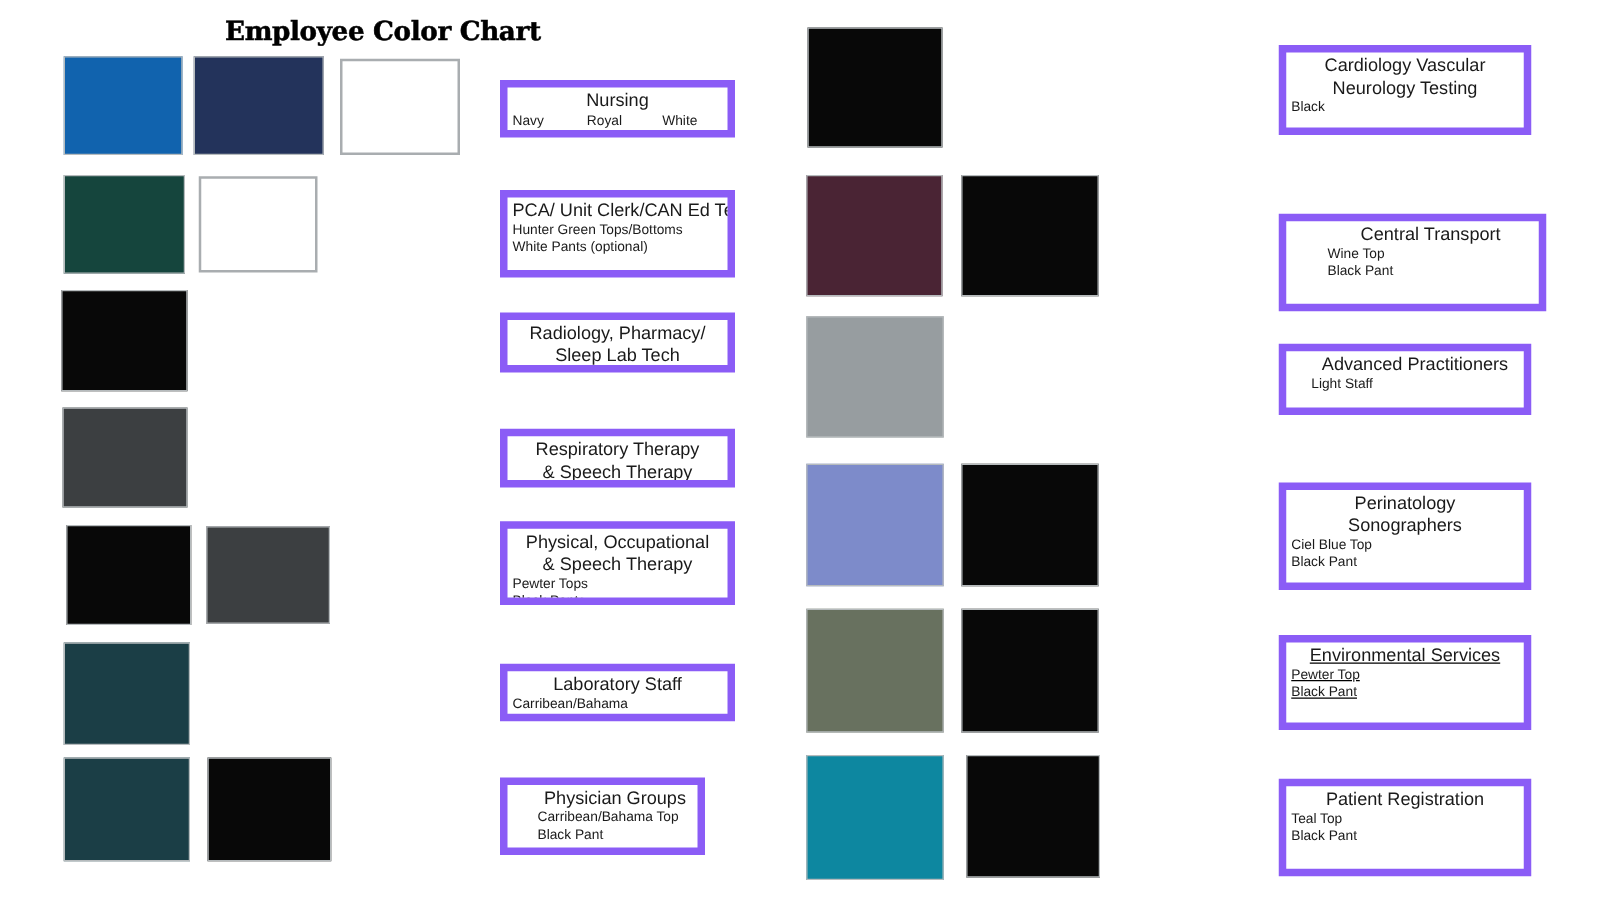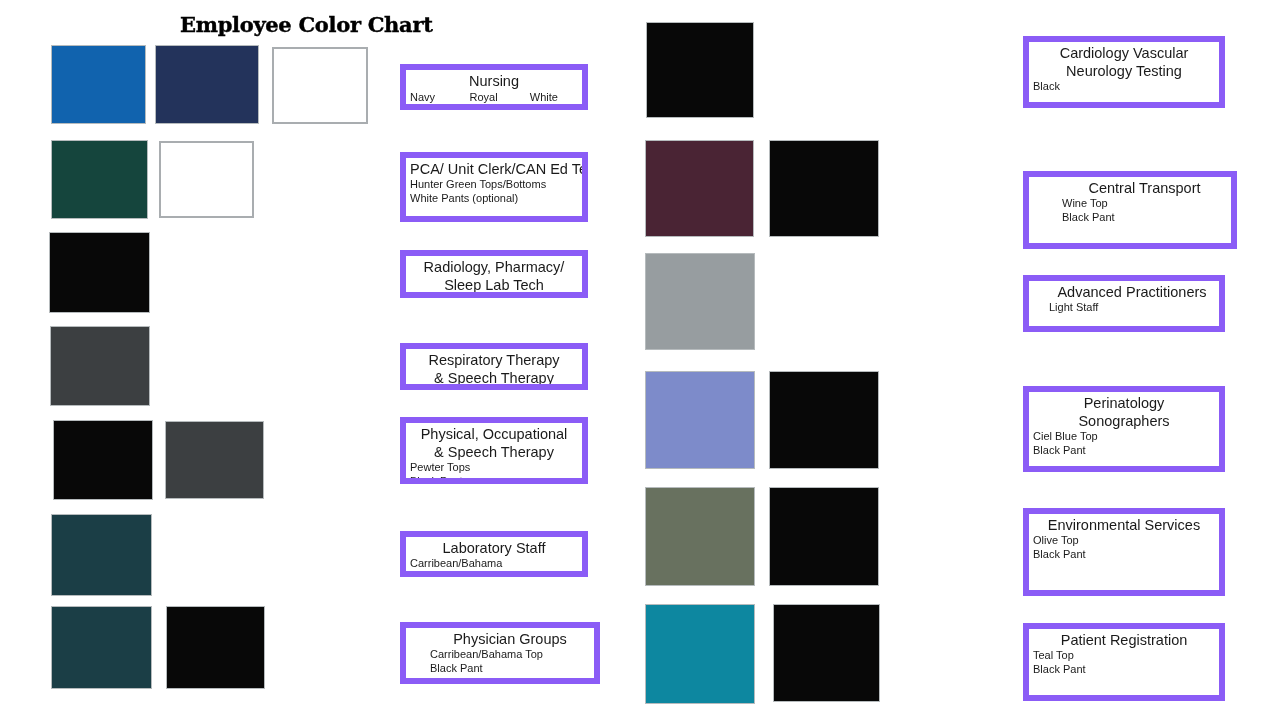--- a/index.html
+++ b/index.html
@@ -134,21 +134,21 @@
     <div class="textbox" style="left: 400px; top: 417px; width: 188px; height: 67px;">
       <div class="tb-title">Physical, Occupational</div>
       <div class="tb-title">&amp; Speech Therapy</div>
       <div class="tb-sub">Pewter Tops</div>
       <div class="tb-sub">Black Pants</div>
     </div>
     <div class="textbox" style="left: 400px; top: 531px; width: 188px; height: 46px;">
       <div class="tb-title">Laboratory Staff</div>
       <div class="tb-sub">Carribean/Bahama</div>
     </div>
-    <div class="textbox" style="left: 400px; top: 622px; width: 200px; height: 62px; padding-left: 24px;">
+    <div class="textbox" style="left: 400px; top: 622px; width: 164px; height: 62px; padding-left: 24px;">
       <div class="tb-title">Physician Groups</div>
       <div class="tb-sub">Carribean/Bahama  Top</div>
       <div class="tb-sub">Black Pant</div>
     </div>
   </div>
 <div id="right-box-group">
     <div class="textbox" style="left: 1023px; top: 36px; width: 202px; height: 72px;">
       <div class="tb-title">Cardiology Vascular</div>
       <div class="tb-title">Neurology Testing</div>
       <div class="tb-sub">Black</div>
@@ -161,23 +161,23 @@
     <div class="textbox" style="left: 1023px; top: 275px; width: 202px; height: 57px; padding-left: 20px;">
       <div class="tb-title">Advanced Practitioners</div>
       <div class="tb-sub">Light Staff</div>
     </div>
     <div class="textbox" style="left: 1023px; top: 386px; width: 202px; height: 86px;">
       <div class="tb-title">Perinatology</div>
       <div class="tb-title">Sonographers</div>
       <div class="tb-sub">Ciel Blue Top</div>
       <div class="tb-sub">Black Pant</div>
     </div>
-    <div class="textbox" style="left: 1023px; top: 508px; width: 202px; height: 88px;">
+    <div class="textbox" style="left: 1023px; top: 508px; width: 202px; height: 76px; text-decoration: underline;">
       <div class="tb-title">Environmental Services</div>
-      <div class="tb-sub">Olive Top</div>
+      <div class="tb-sub">Pewter Top</div>
       <div class="tb-sub">Black Pant</div>
     </div>
     <div class="textbox" style="left: 1023px; top: 623px; width: 202px; height: 78px;">
       <div class="tb-title">Patient Registration</div>
       <div class="tb-sub">Teal Top</div>
       <div class="tb-sub">Black Pant</div>
     </div>
   </div>
 
 </body></html>

